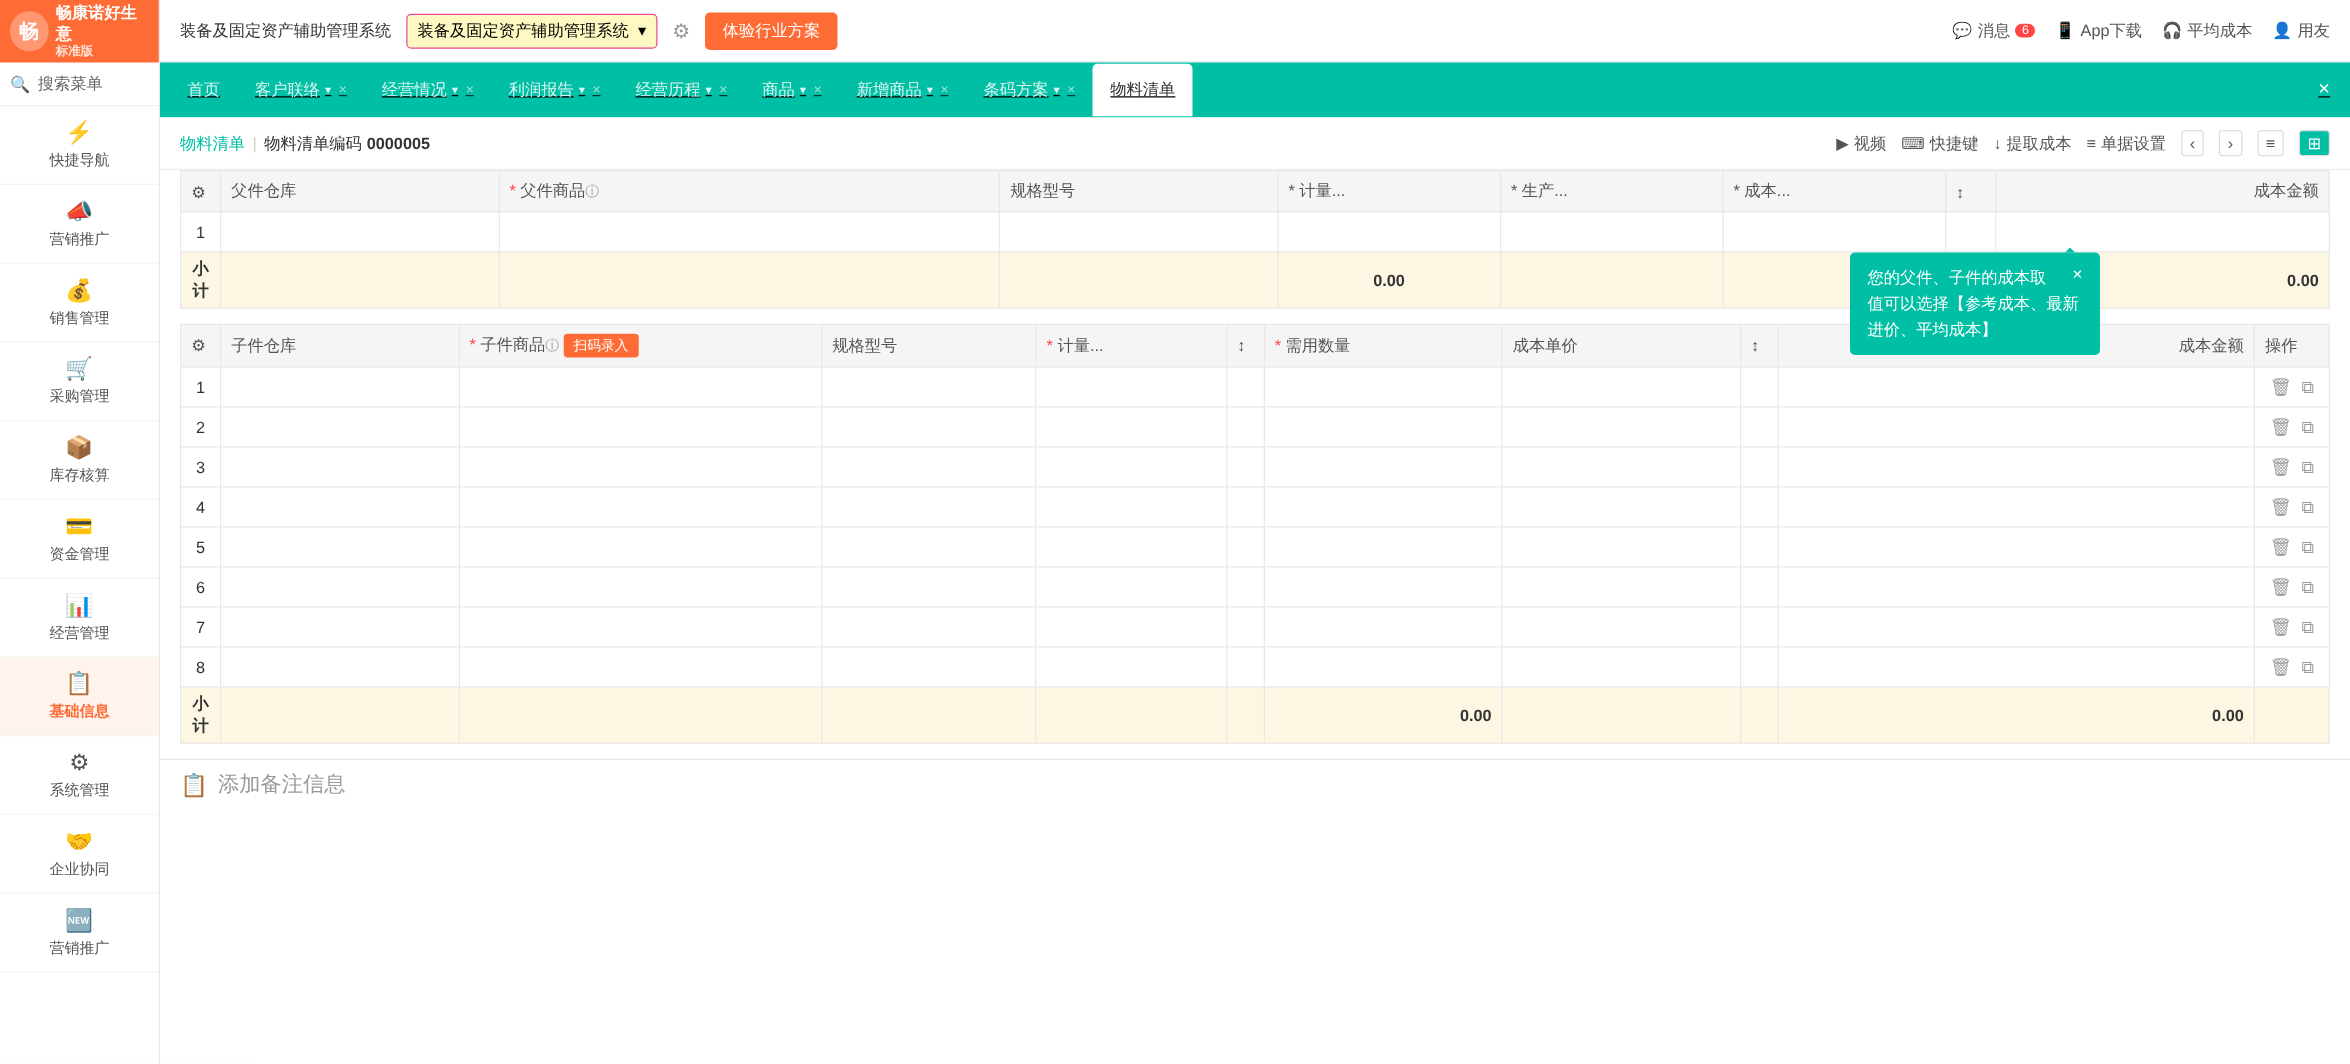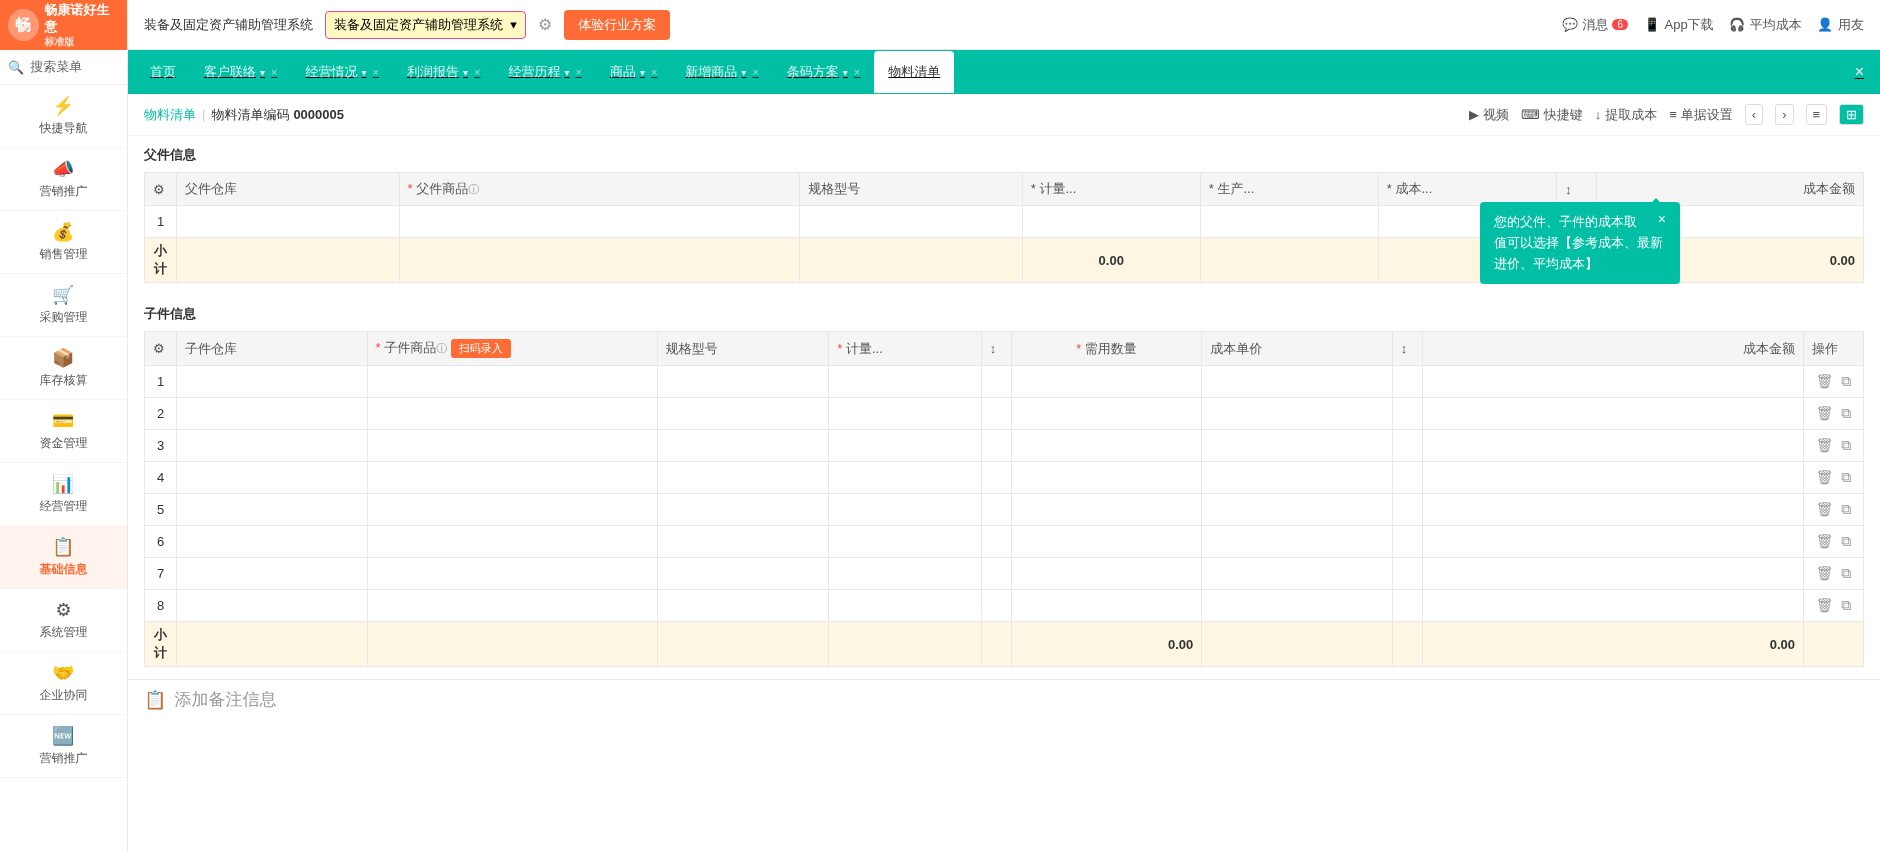--- a/index.html
+++ b/index.html
@@ -328,23 +328,20 @@
         <span style="border:1px solid #ddd;padding:2px 6px;border-radius:3px;cursor:pointer;background:#00bfa5;color:#fff">⊞</span>
       </div>
     </div>
 
     <div class="tooltip-popup">
       <span class="tooltip-close">×</span>
       <span>您的父件、子件的成本取值可以选择【参考成本、最新进价、平均成本】</span>
     </div>
 
     <div class="section">
-      <div class="section-title">
-        <span>父件信息</span>
-      </div>
       <table class="data-table">
         <thead>
           <tr>
             <th class="col-settings">⚙</th>
             <th style="min-width:100px">父件仓库</th>
             <th style="min-width:180px">
               <span style="color:#ff4444">*</span> 父件商品<span style="color:#999;font-size:11px">ⓘ</span>
             </th>
             <th style="min-width:100px">规格型号</th>
             <th style="min-width:80px">* 计量...</th>
@@ -377,36 +374,33 @@
             <td></td>
             <td></td>
             <td></td>
             <td style="text-align:right;font-weight:bold">0.00</td>
           </tr>
         </tbody>
       </table>
     </div>
 
     <div class="section">
-      <div class="section-title">
-        <span>子件信息</span>
-      </div>
       <table class="data-table">
         <thead>
           <tr>
             <th class="col-settings">⚙</th>
             <th style="min-width:100px">子件仓库</th>
             <th style="min-width:140px">
               <span style="color:#ff4444">*</span> 子件商品<span style="color:#999;font-size:11px">ⓘ</span>
               <button class="scan-btn">扫码录入</button>
             </th>
             <th style="min-width:90px">规格型号</th>
             <th style="min-width:80px"><span style="color:#ff4444">*</span> 计量...</th>
             <th style="width:30px">↕</th>
-            <th style="min-width:100px;text-align:center"><span style="color:#ff4444">*</span> 需用数量</th>
+            <th style="min-width:100px;text-align:left"><span style="color:#ff4444">*</span> 需用数量</th>
             <th style="min-width:100px">成本单价</th>
             <th style="width:30px">↕</th>
             <th style="min-width:200px;text-align:right">成本金额</th>
             <th class="col-actions">操作</th>
           </tr>
         </thead>
         <tbody id="child-tbody">
         <tr>
     <td class="row-num">1</td>
     <td></td>

